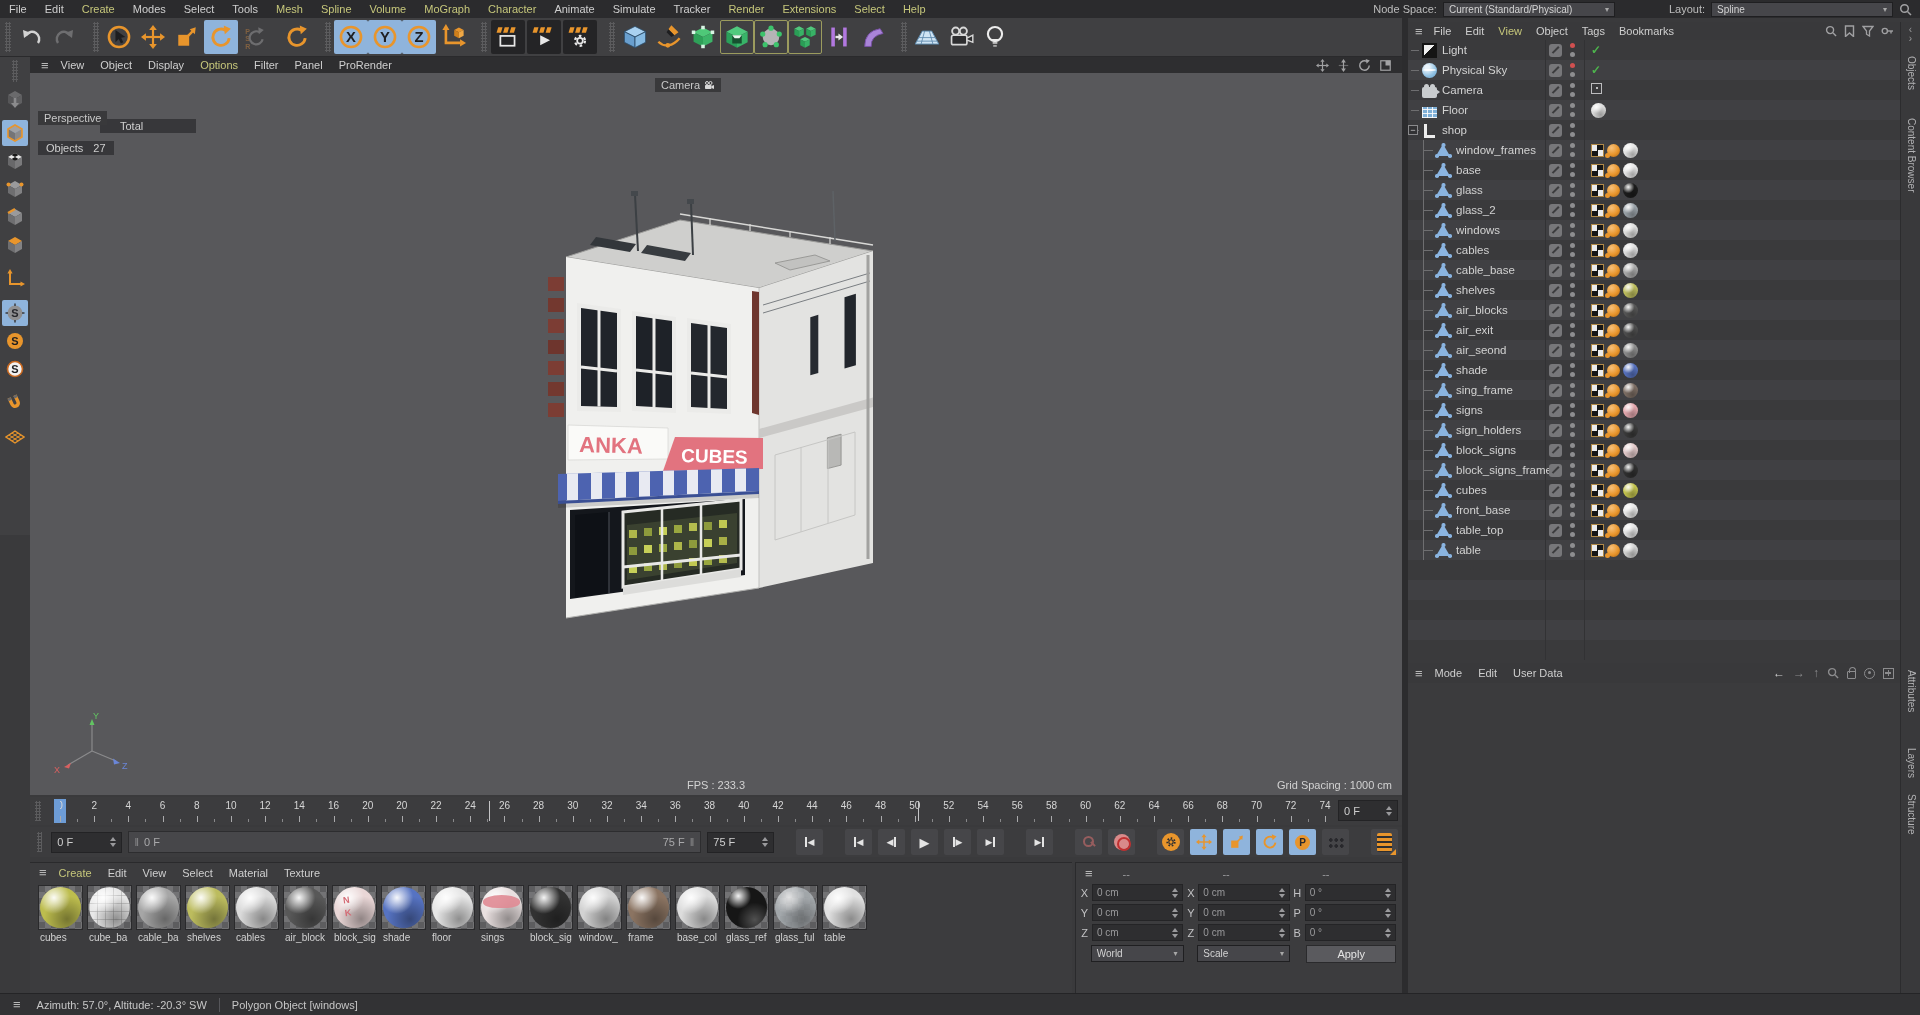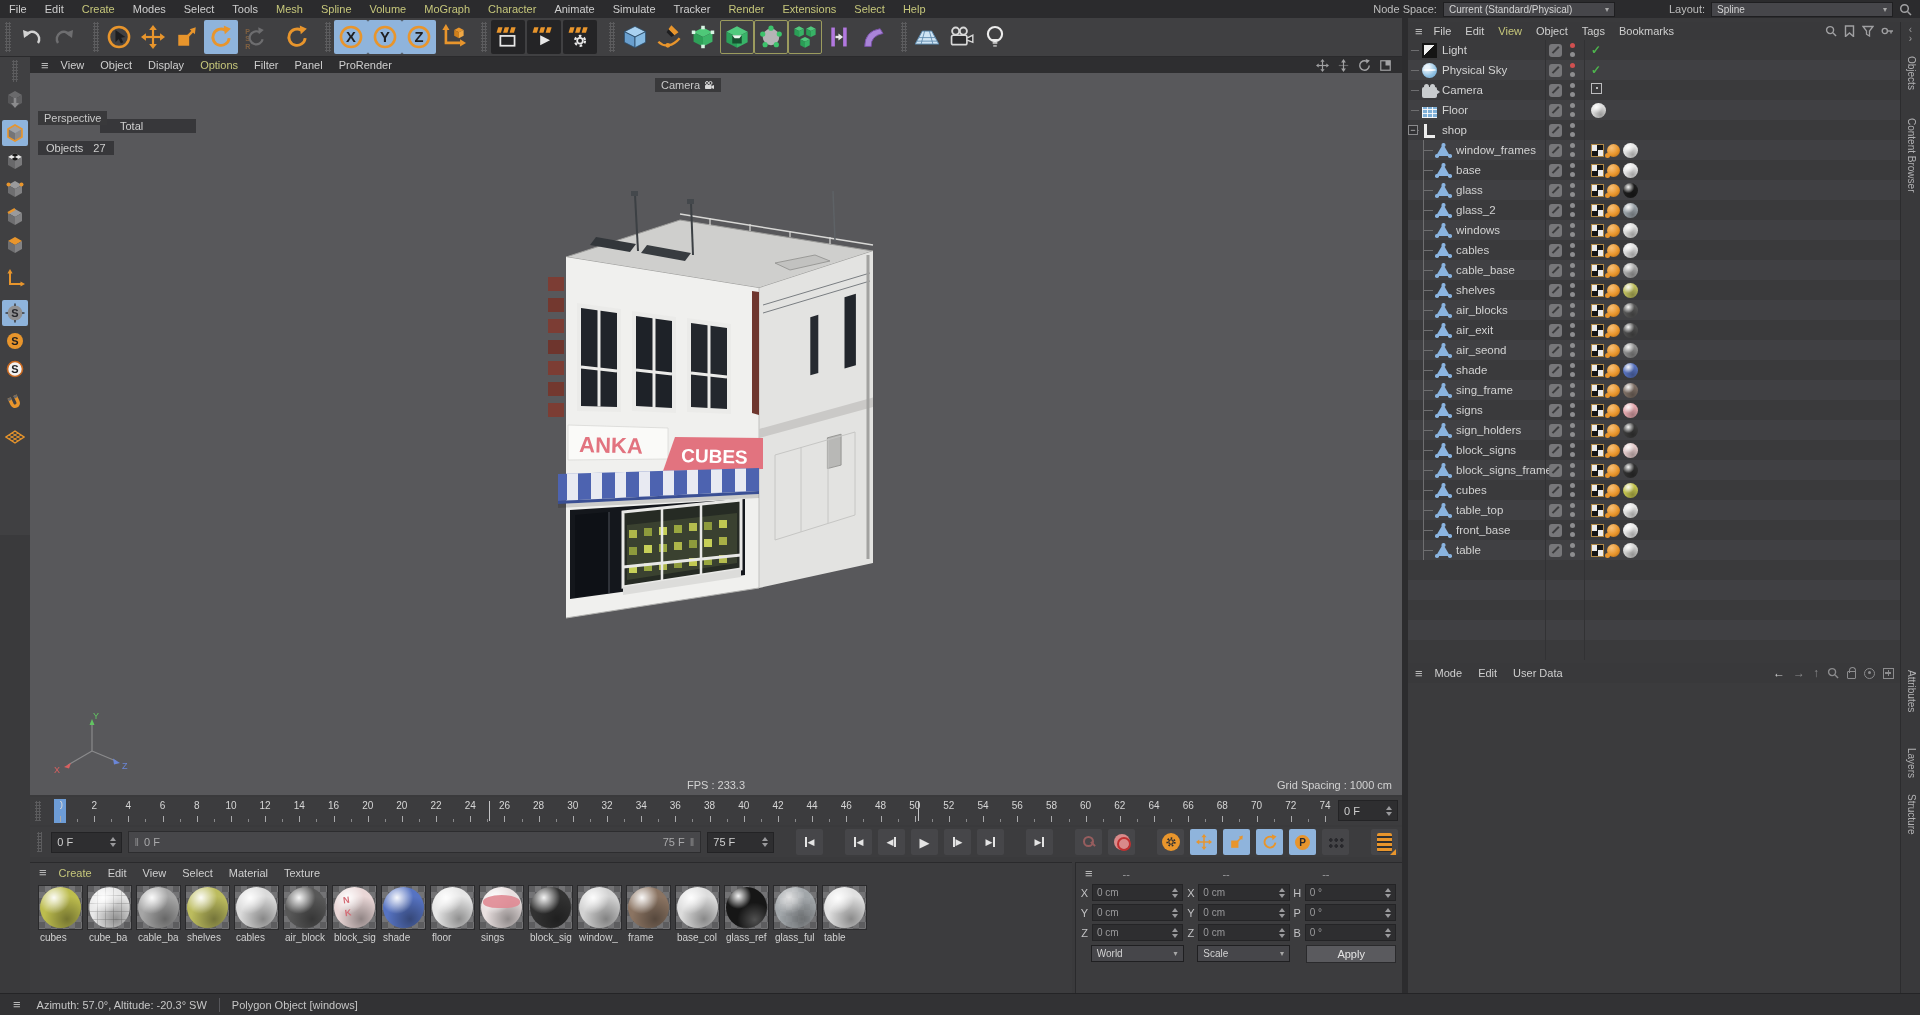--- a/index.html
+++ b/index.html
@@ -1737,44 +1737,44 @@
               <span class="t-phong"></span>
               <span class="t-mat" style="--m: #c2c24e;"></span>
             </span>
           </div>
 
           <div class="om-row child">
             <span class="rail"></span>
             <span class="dash"></span>
 
             <span class="om-ic ic-poly"></span>
+            <span class="om-label">front_base</span>
+            <span class="om-toggle"></span>
+            <span class="om-dots dt-gray"></span>
+            <span class="om-tags">
+
+              <span class="t-uv"></span>
+              <span class="t-phong"></span>
+              <span class="t-mat" style="--m: #e8e8e8;"></span>
+            </span>
+          </div>
+
+          <div class="om-row child">
+            <span class="rail"></span>
+            <span class="dash"></span>
+
+            <span class="om-ic ic-poly"></span>
             <span class="om-label">table_top</span>
             <span class="om-toggle"></span>
             <span class="om-dots dt-gray"></span>
             <span class="om-tags">
 
               <span class="t-uv"></span>
               <span class="t-phong"></span>
               <span class="t-mat" style="--m: #e4e4e4;"></span>
-            </span>
-          </div>
-
-          <div class="om-row child">
-            <span class="rail"></span>
-            <span class="dash"></span>
-
-            <span class="om-ic ic-poly"></span>
-            <span class="om-label">front_base</span>
-            <span class="om-toggle"></span>
-            <span class="om-dots dt-gray"></span>
-            <span class="om-tags">
-
-              <span class="t-uv"></span>
-              <span class="t-phong"></span>
-              <span class="t-mat" style="--m: #e8e8e8;"></span>
             </span>
           </div>
 
           <div class="om-row child">
             <span class="rail"></span>
             <span class="dash"></span>
 
             <span class="om-ic ic-poly"></span>
             <span class="om-label">table</span>
             <span class="om-toggle"></span>

